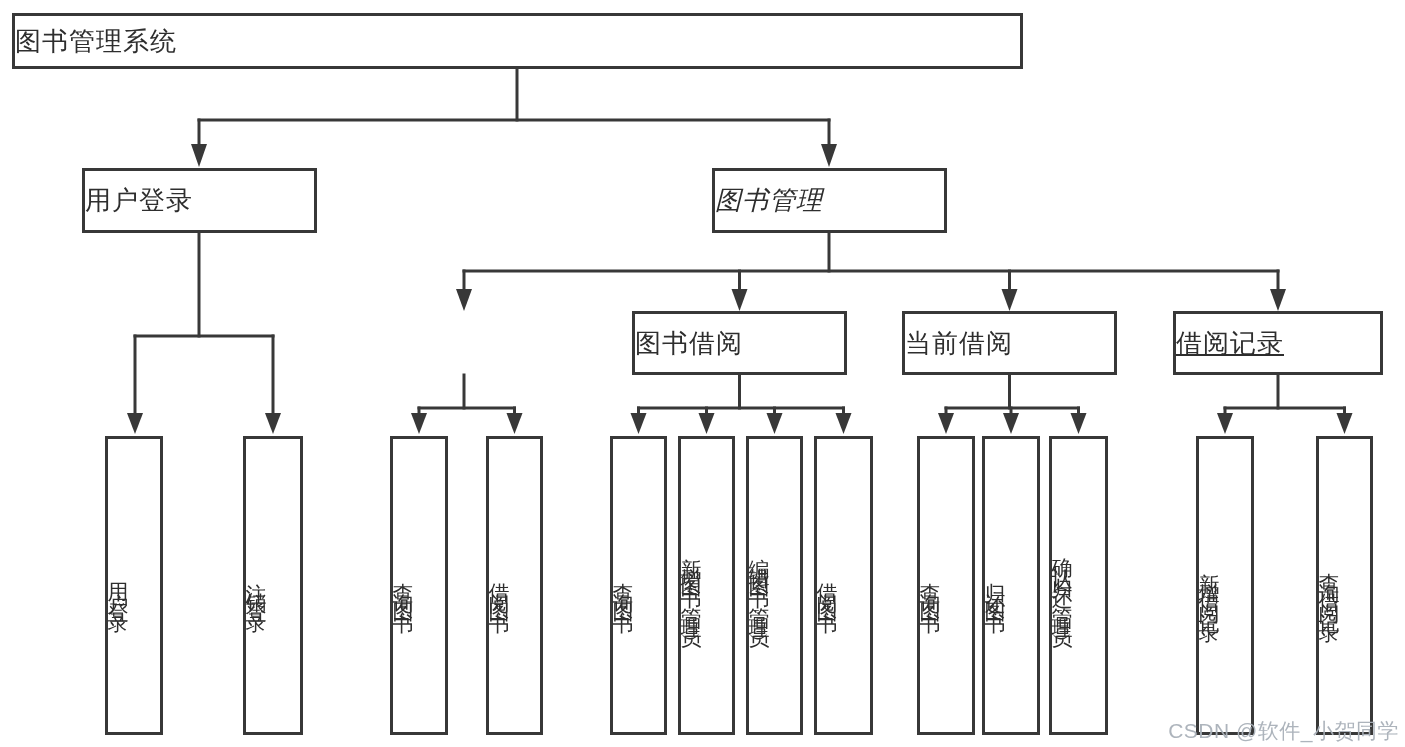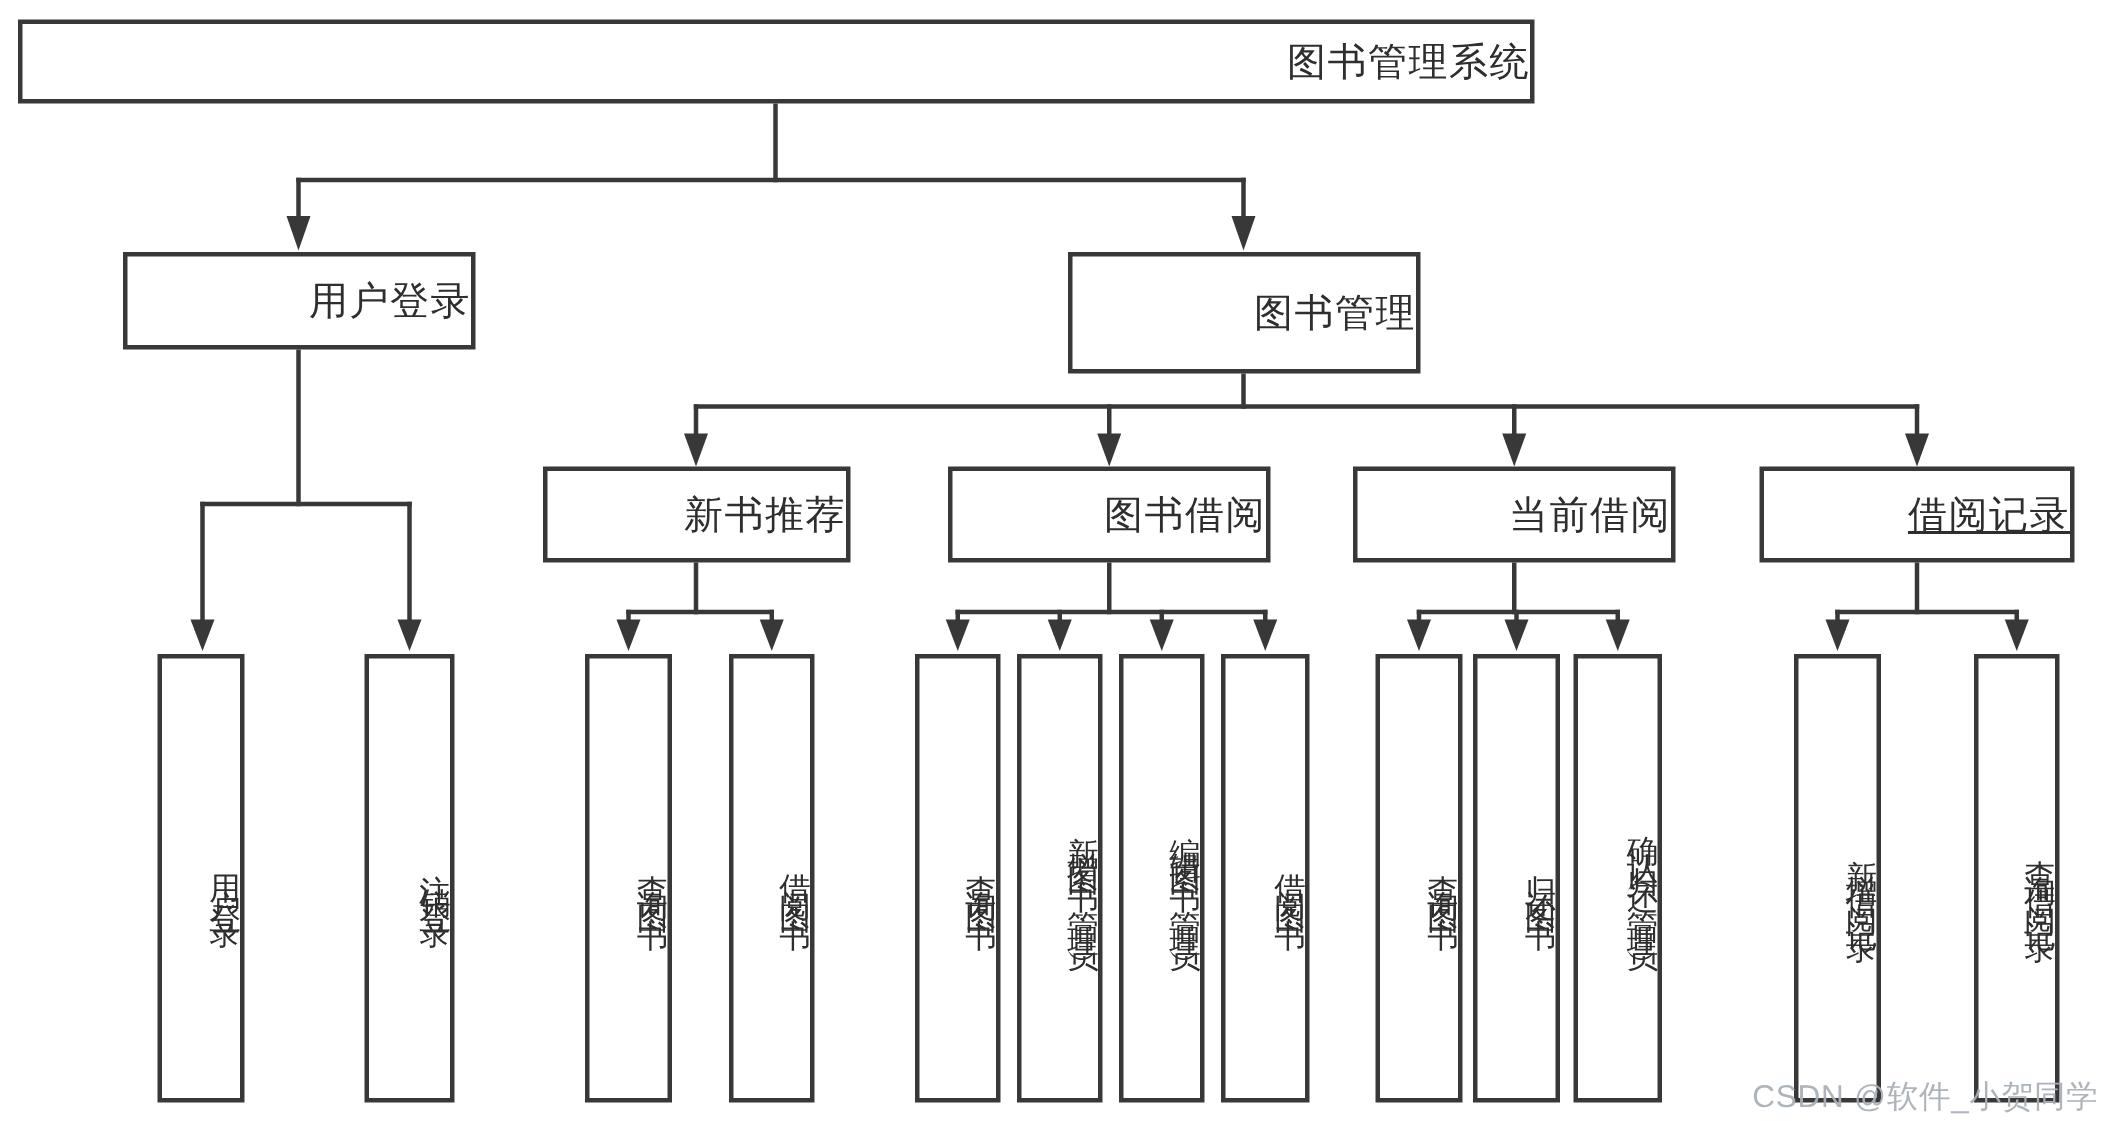--- a/index.html
+++ b/index.html
@@ -17,21 +17,21 @@
     width: 1405px; height: 747px;
     z-index: 0;
   }
   .node {
     position: absolute;
     box-sizing: border-box;
     background: #ffffff;
     border: 3px solid #383838;
     display: flex;
     align-items: center;
-    justify-content: flex-end;
+    justify-content: flex-start;
     color: #2e2e2e;
     z-index: 1;
   }
   .node.h { font-size: 26px; letter-spacing: 1px; white-space: nowrap; }
   .node.v { font-size: 21px; }
   .node.v .label {
     writing-mode: vertical-rl;
     text-orientation: mixed;
     letter-spacing: 10px;
     line-height: 1;
@@ -121,27 +121,24 @@
     </g>
   </svg>
 
   <div class="node h" style="left:12px; top:13px; width:1011px; height:56px;">
     <span class="label">图书管理系统</span>
   </div>
 
   <div class="node h" style="left:82px; top:168px; width:235px; height:65px;">
     <span class="label">用户登录</span>
   </div>
-  <div class="node h" style="left:712px; top:168px; width:235px; height:81px;">
+  <div class="node h" style="left:712px; top:168px; width:235px; height:65px;font-style:italic;">
     <span class="label">图书管理</span>
   </div>
 
-  <div class="node h" style="left:362px; top:311px; width:205px; height:64px;">
-    <span class="label">新书推荐</span>
-  </div>
   <div class="node h" style="left:902px; top:311px; width:215px; height:64px;">
     <span class="label">当前借阅</span>
   </div>
   <div class="node h" style="left:632px; top:311px; width:215px; height:64px;">
     <span class="label">图书借阅</span>
   </div>
   <div class="node h" style="left:1173px; top:311px; width:210px; height:64px;text-decoration:underline;">
     <span class="label">借阅记录</span>
   </div>
 

